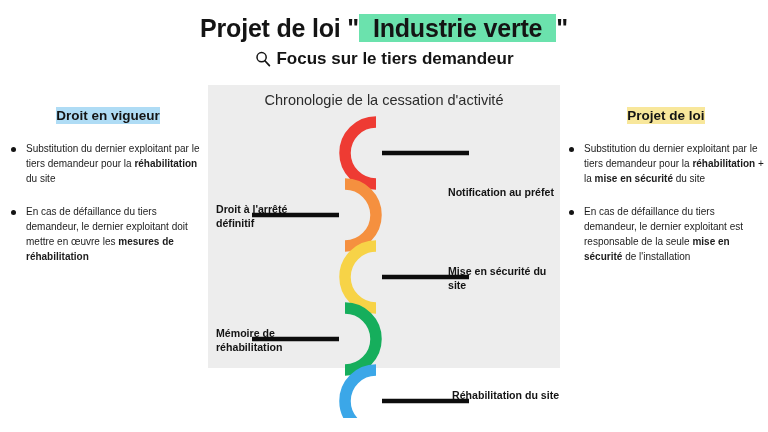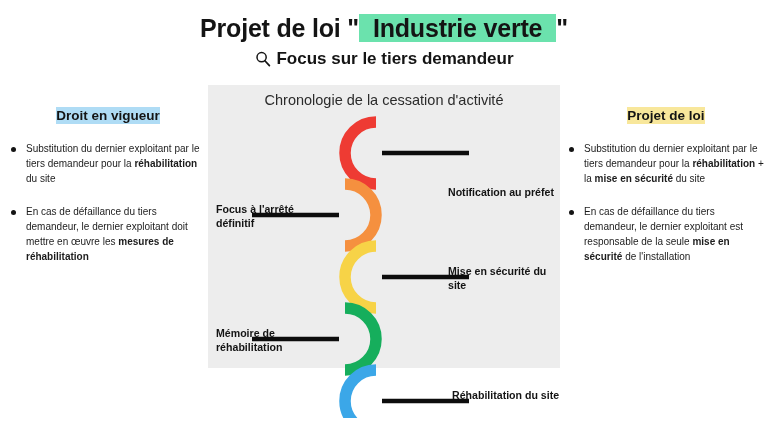--- a/index.html
+++ b/index.html
@@ -172,18 +172,18 @@
       <line x1="44" y1="130" x2="131" y2="130" stroke="#0d0d0d" stroke-width="4.4"></line>
       <path d="M 168 161 A 31 31 0 0 0 168 223" fill="none" stroke="#F7D347" stroke-width="11.5" stroke-linecap="butt"></path>
       <line x1="174" y1="192" x2="261" y2="192" stroke="#0d0d0d" stroke-width="4.4"></line>
       <path d="M 137 223 A 31 31 0 0 1 137 285" fill="none" stroke="#16AE5C" stroke-width="11.5" stroke-linecap="butt"></path>
       <line x1="44" y1="254" x2="131" y2="254" stroke="#0d0d0d" stroke-width="4.4"></line>
       <path d="M 168 285 A 31 31 0 0 0 168 347" fill="none" stroke="#3BA7E8" stroke-width="11.5" stroke-linecap="butt"></path>
       <line x1="174" y1="316" x2="261" y2="316" stroke="#0d0d0d" stroke-width="4.4"></line>
     </svg>
   <div id="step-labels">
       <div class="step-label right" style="top: 55px; left: 240px; width: 112px; margin-top: 45px;">Notification au préfet</div>
-      <div class="step-label left" style="top: 117px; left: 8px; width: 108px;">Focus à l'arrêté définitif</div>
+      <div class="step-label left" style="top: 117px; left: 8px; width: 108px;">Droit à l'arrêté définitif</div>
       <div class="step-label right" style="top: 179px; left: 240px; width: 112px;">Mise en sécurité du site</div>
       <div class="step-label left" style="top: 241px; left: 8px; width: 108px;">Mémoire de réhabilitation</div>
       <div class="step-label right" style="top: 303px; left: 244px; width: 112px;">Réhabilitation du site</div>
     </div>
 </div>
 
 </body></html>

